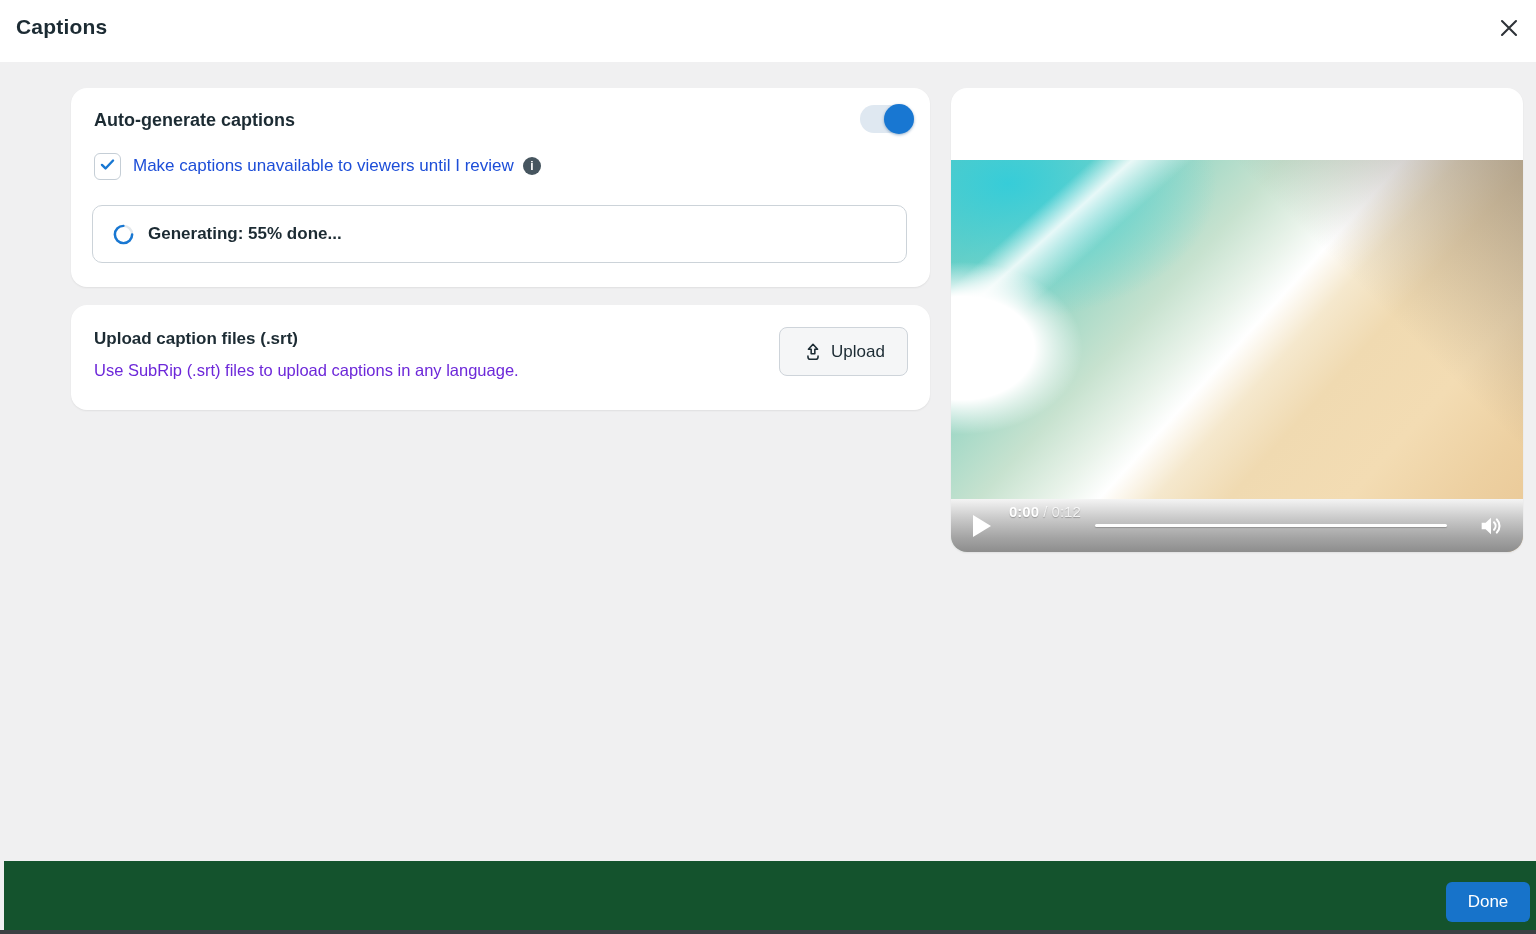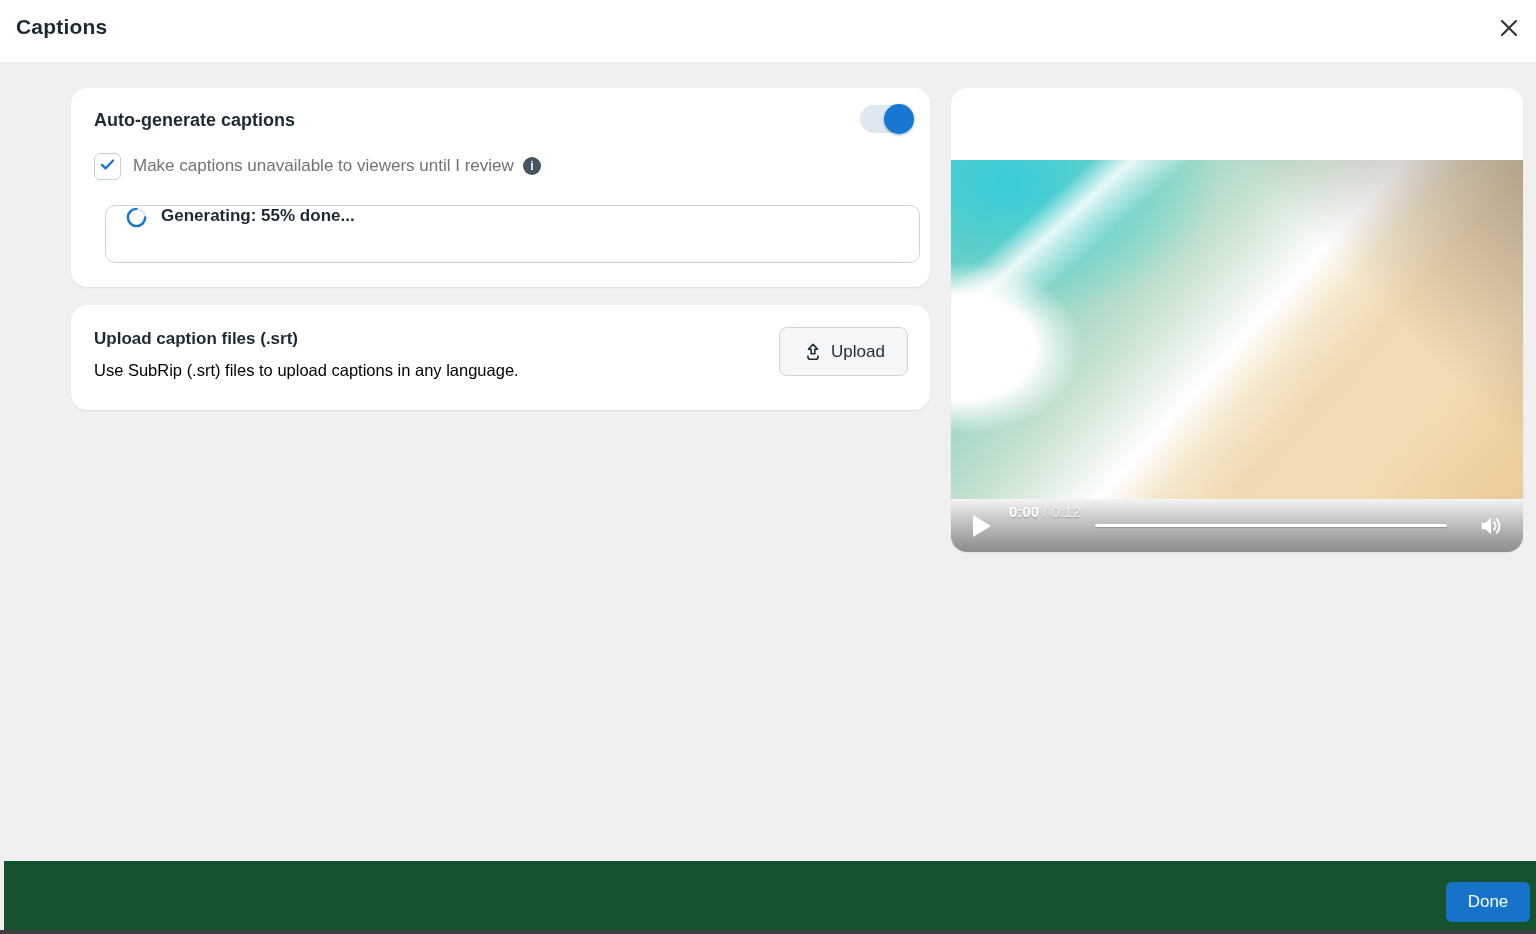--- a/index.html
+++ b/index.html
@@ -54,45 +54,45 @@
   
   .check-row {
     position:absolute; left:23px; top:64px; height:28px;
     display:flex; align-items:center;
   }
   .checkbox {
     width:27px; height:27px; background:#ffffff;
     border:1.5px solid #c5ced6; border-radius:6px;
     display:flex; align-items:center; justify-content:center; cursor:pointer;
   }
-  .check-label { margin-left:12px; font-size:17px; color:#737373; }
+  .check-label { margin-left:12px; font-size:17px; color:#1d4ed8; }
   .info-icon {
     margin-left:9px; width:18px; height:18px; border-radius:50%;
     background:#46555f; color:#ffffff; font-size:12px; font-weight:700;
     display:inline-flex; align-items:center; justify-content:center;
     font-style:normal; cursor:pointer;
   }
 
   
   .progress-box {
-    position:absolute; left:34px; top:117px; width:815px; height:58px;
+    position:absolute; left:21px; top:117px; width:815px; height:58px;
     border:1px solid #ccd3d9; border-radius:10px; background:#ffffff;
-    display:flex; align-items:flex-start;
+    display:flex; align-items:center;
   }
   .spinner { margin-left:19px; width:23px; height:23px; flex:0 0 auto; }
   .progress-text { margin-left:13px; font-size:17px; font-weight:700; color:#1c2b33; }
 
   
   .upload-title {
     position:absolute; left:23px; top:24px;
     font-size:17px; font-weight:700; color:#1c2b33;
   }
   .upload-desc {
     position:absolute; left:23px; top:56px;
-    font-size:16.5px; color:#000000;
+    font-size:16.5px; color:#6d28d9;
   }
   .upload-btn {
     position:absolute; right:22px; top:22px; height:49px; width:129px;
     background:#f5f6f7; border:1px solid #ced4da; border-radius:8px;
     display:flex; align-items:center; justify-content:center; gap:7px;
     font-size:17px; color:#1c2b33; cursor:pointer;
     font-family:"Liberation Sans","DejaVu Sans",sans-serif;
   }
 
   

